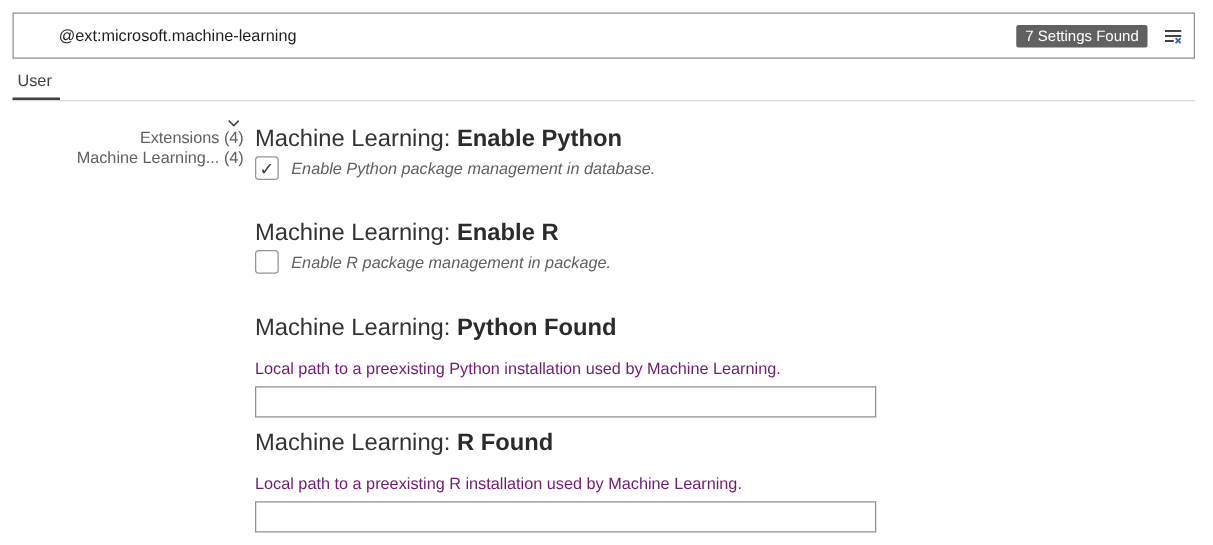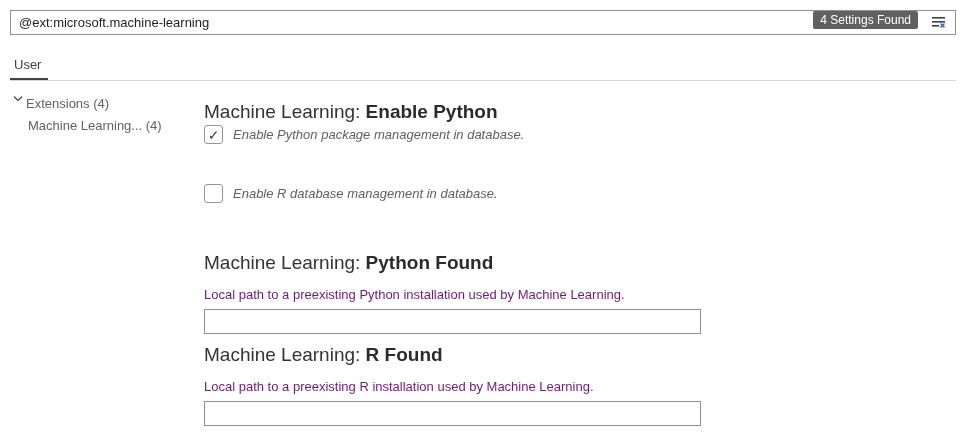--- a/index.html
+++ b/index.html
@@ -9,23 +9,23 @@
     width:970px; height:436px;
     background:#ffffff;
     font-family:"Liberation Sans", sans-serif;
     font-size:13px;
     color:#2b2b2b;
     overflow:hidden;
   }
 
   
   .search-box {
-    position:absolute; left:10px; top:10px; width:946px; height:25px;
+    position:absolute; left:10px; top:10px; width:946px; height:37px;
     border:1px solid #8f8f8f; background:#ffffff;
-    display:flex; align-items:flex-start;
+    display:flex; align-items:center;padding-left:28px;
   }
   .search-input {
     flex:1 1 auto; height:100%; border:none; outline:none;
     padding:0 8px; font-family:"Liberation Sans", sans-serif;
     font-size:13px; color:#1f1f1f; background:transparent;
   }
   .results-badge {
     flex:0 0 auto;
     background:#616161; color:#ffffff;
     font-size:12px; line-height:18px; padding:0 7px;
@@ -48,22 +48,22 @@
     background:#424242;
   }
   .tabs-separator {
     position:absolute; left:10px; top:30px; width:946px; height:1px;
     background:#d9d9d9;
   }
 
   
   .toc { position:absolute; left:0; top:96px; width:195px; }
   .toc-row {
-    display:flex; align-items:flex-start; height:22px;
-    color:#616161; cursor:pointer;
+    display:flex; align-items:flex-end; height:22px;
+    color:#616161; cursor:pointer;flex-direction:column;
   }
   .toc-row .twistie {
     width:16px; margin-left:10px; color:#424242;
     display:flex; align-items:center; justify-content:center;
   }
   .toc-row.level-1 { padding-left:28px; }
   .toc-label { white-space:nowrap; }
 
   
   .setting { position:absolute; left:204px; width:500px; }
@@ -90,21 +90,21 @@
     display:block; margin-top:6px; width:497px; height:25px;
     border:1px solid #8f8f8f; outline:none; padding:0 6px;
     font-family:"Liberation Sans", sans-serif; font-size:13px; color:#1f1f1f;
   }
 </style>
 </head>
 <body>
 
 <div class="search-box">
   <input class="search-input" type="text" value="@ext:microsoft.machine-learning" style="">
-  <span class="results-badge">4 Settings Found</span>
+  <span class="results-badge">7 Settings Found</span>
   <button class="filter-btn">
     <span style="display:flex;">
       <svg width="18" height="16" viewBox="0 0 18 16">
         <rect x="2" y="3" width="13" height="1.6" fill="#424242"></rect>
         <rect x="2" y="7" width="13" height="1.6" fill="#424242"></rect>
         <rect x="2" y="11" width="7" height="1.6" fill="#424242"></rect>
         <path d="M10.5 9.5 L14.5 13.5 M14.5 9.5 L10.5 13.5" stroke="#3665b5" stroke-width="1.5"></path>
       </svg>
     </span>
   </button>
@@ -134,23 +134,26 @@
   <div class="setting-title">
     <span class="cat">Machine Learning: </span><span class="name">Enable Python</span>
   </div>
   <div class="check-row">
     <div class="checkbox">✓</div>
     <div class="check-desc">Enable Python package management in database.</div>
   </div>
 </div>
 
 <div class="setting" id="setting-1">
+  <div class="setting-title">
+    <span class="cat">Machine Learning: </span><span class="name">Enable R</span>
+  </div>
   <div class="check-row">
     <div class="checkbox"></div>
-    <div class="check-desc">Enable R database management in database.</div>
+    <div class="check-desc">Enable R package management in package.</div>
   </div>
 </div>
 
 <div class="setting" id="setting-2">
   <div class="setting-title">
     <span class="cat">Machine Learning: </span><span class="name">Python Found</span>
   </div>
   <div class="setting-desc">Local path to a preexisting Python installation used by Machine Learning.</div>
   <input class="setting-input" type="text" value="" style="">
 </div>

